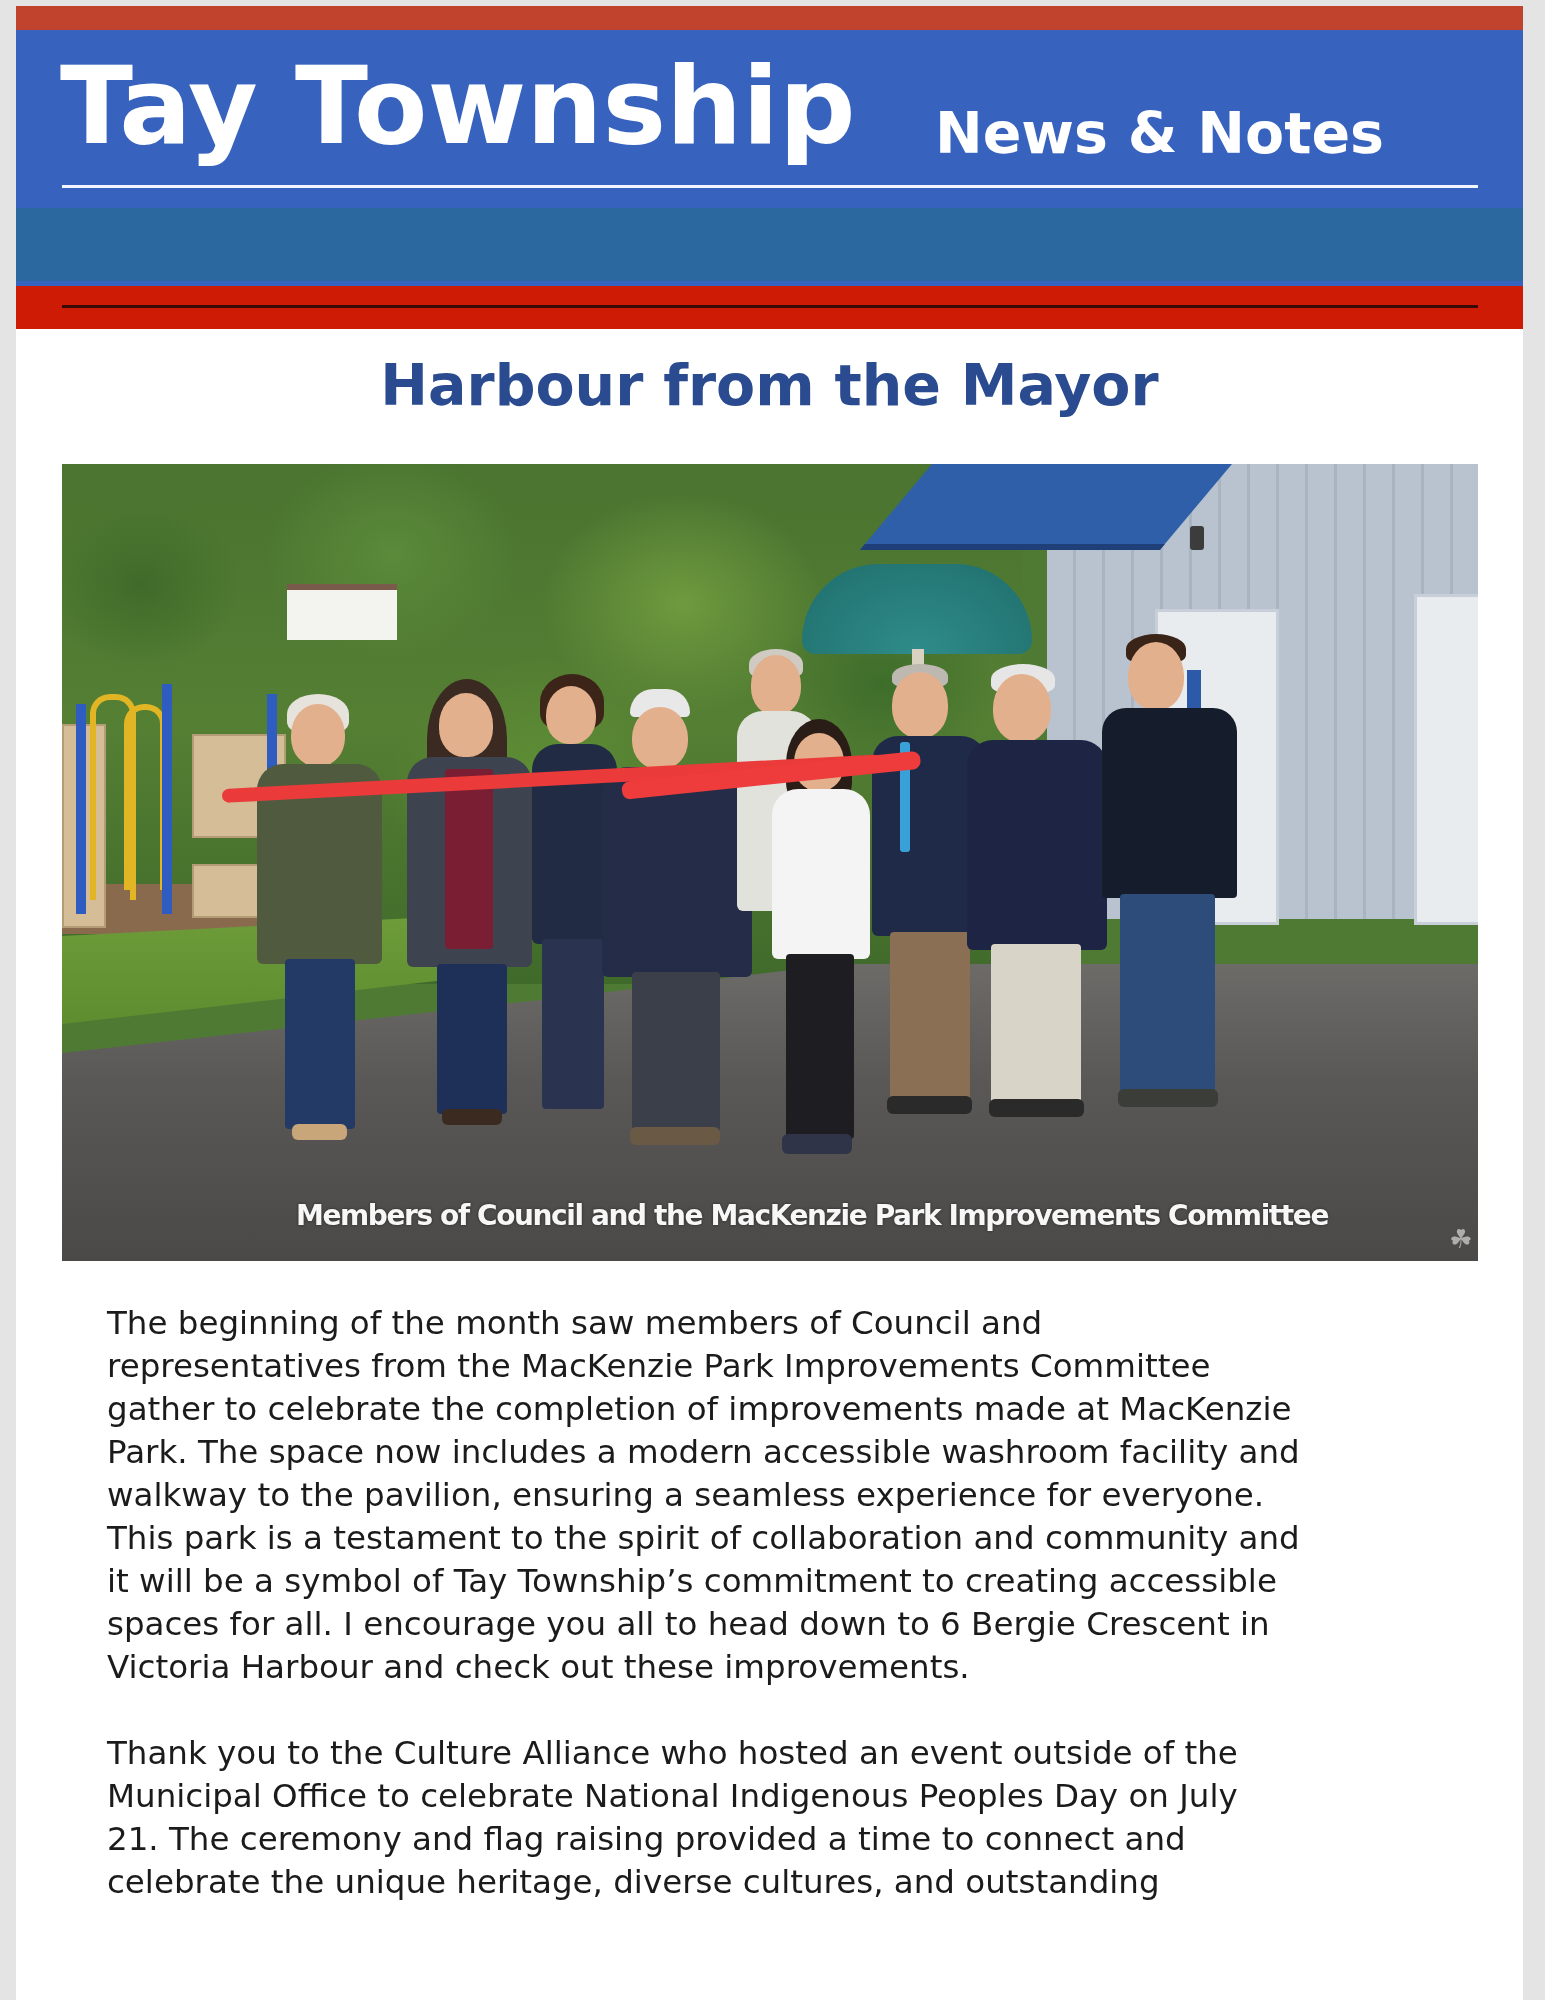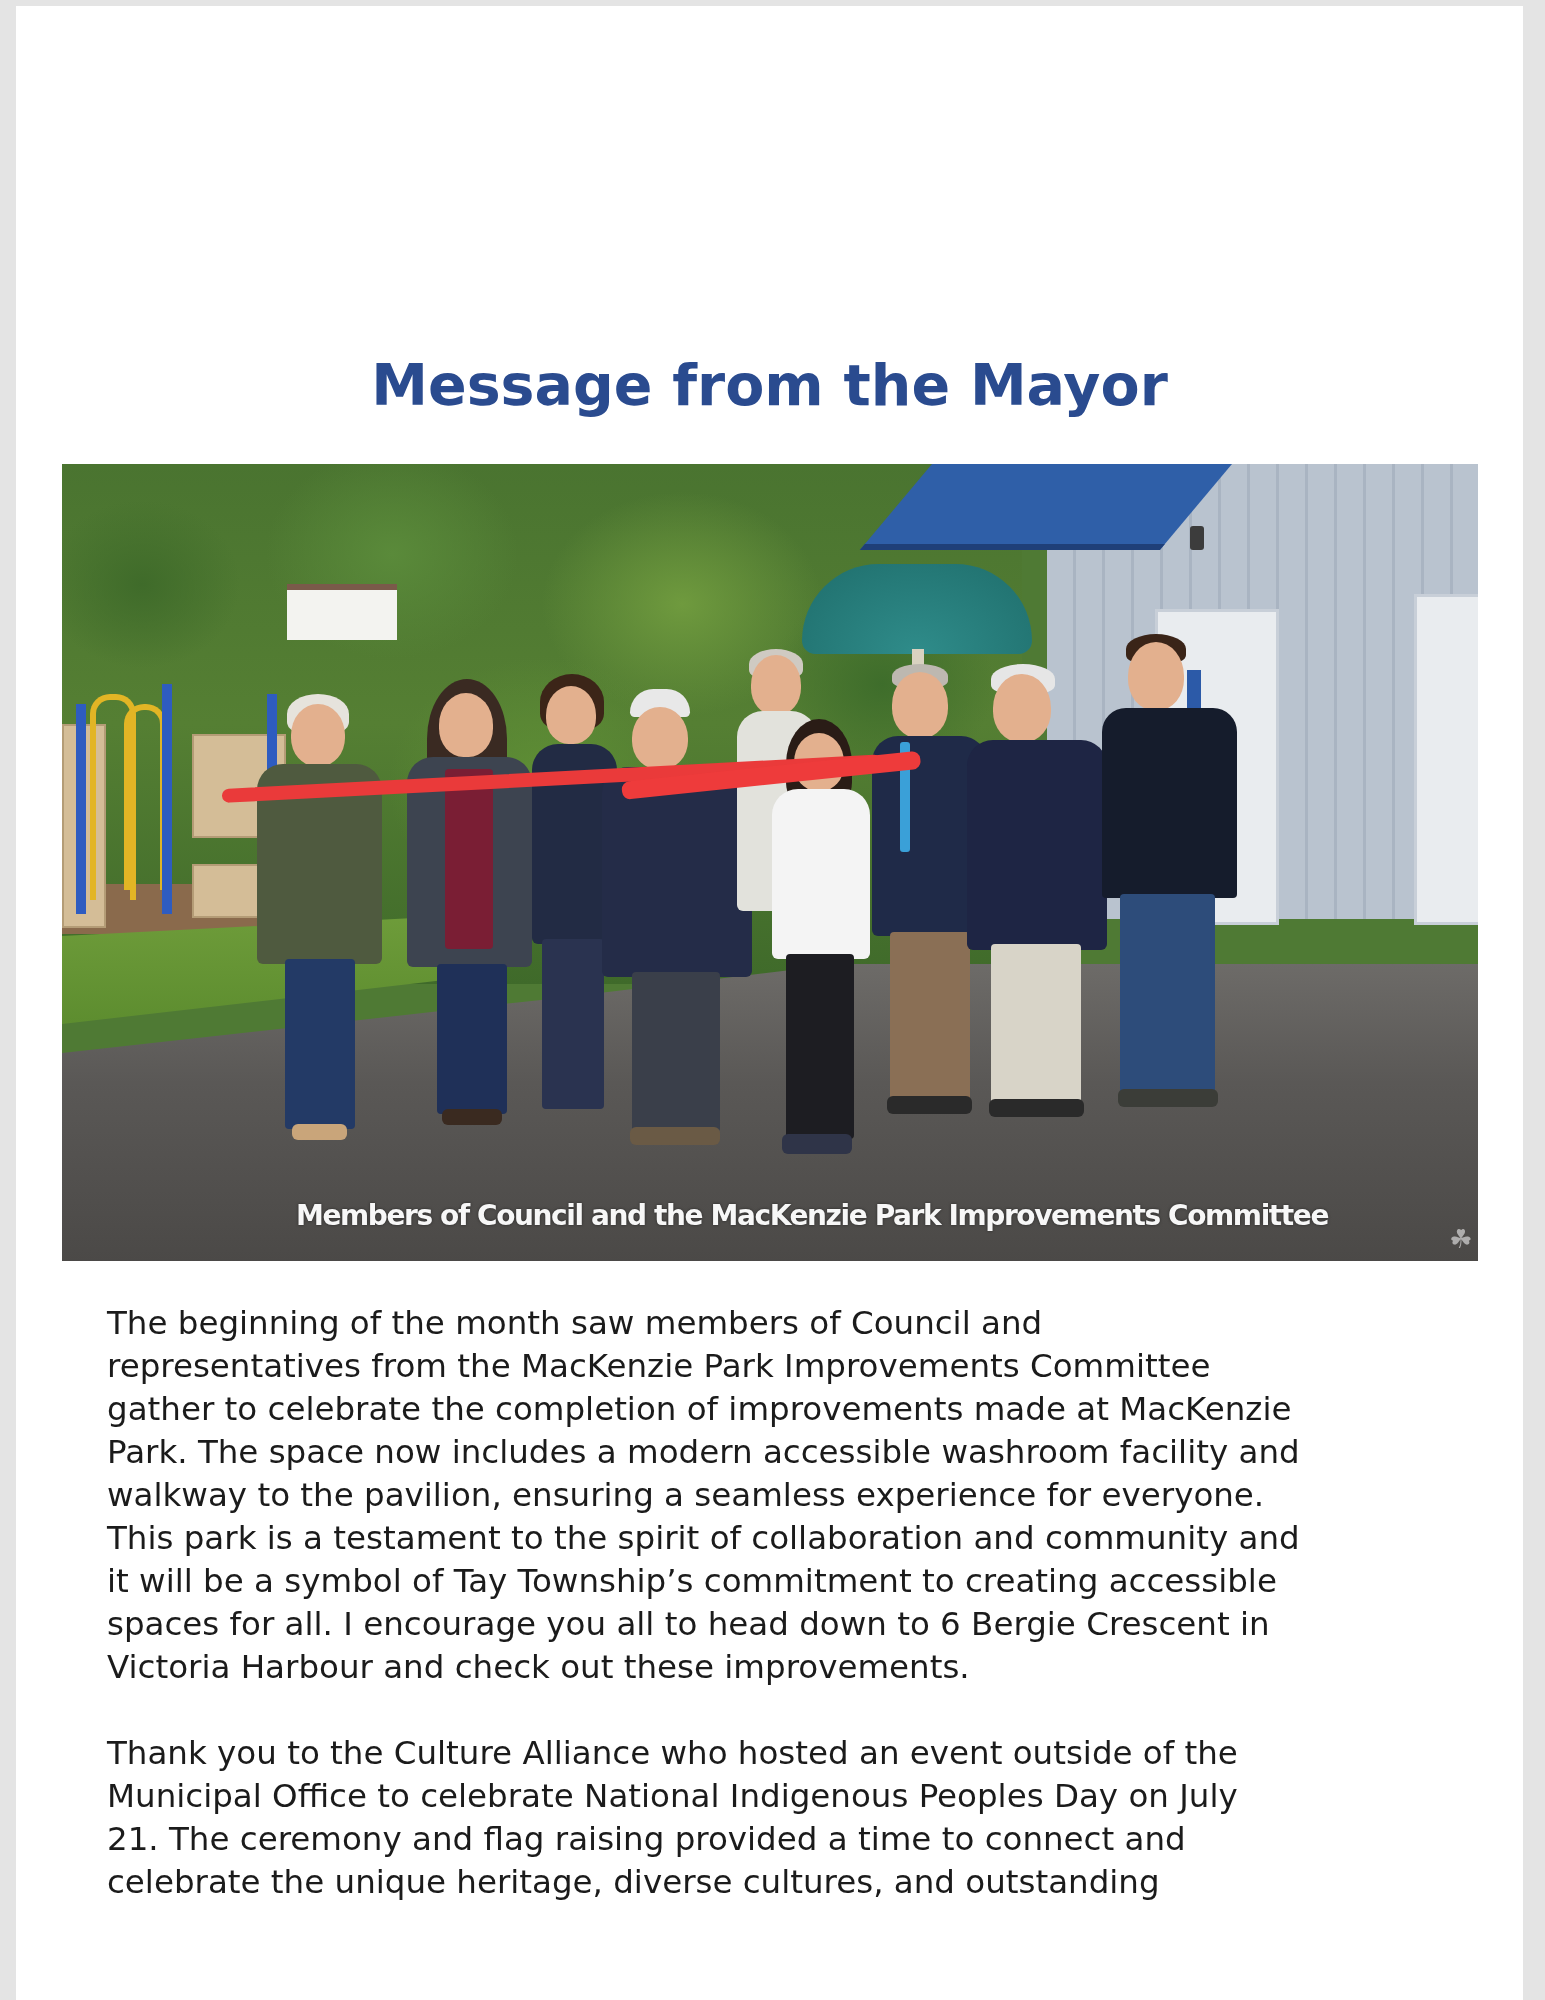--- a/index.html
+++ b/index.html
@@ -120,22 +120,33 @@
     position: absolute; left: 91px; top: 1296px; width: 1360px;
     font-family: "DejaVu Sans", sans-serif; font-size: 32.5px; line-height: 43px; color: #1b1b1b;
   }
   .article p { margin: 0 0 43px 0; white-space: pre-line; }
 </style>
 </head>
 <body>
 
 <div class="card">
 
-
-  <h2 class="section-title">Message from the Mayor</h2>
+  <div class="mast">
+    <div class="band band-red-top"></div>
+    <div class="band band-blue"></div>
+    <div class="band band-teal"></div>
+    <div class="band band-blue2"></div>
+    <div class="band band-red"></div>
+    <div class="rule-white"></div>
+    <div class="rule-dark"></div>
+    <h1 class="mast-title">Tay Township</h1>
+    <div class="mast-sub">News &amp; Notes</div>
+  </div>
+
+  <h2 class="section-title">Harbour from the Mayor</h2>
 
   <div class="photo">
     <div class="trees"></div>
     <div class="mulch"></div>
     <div class="grass"></div>
     <div class="pavement"></div>
 
     <div class="playground">
       <div class="pg-tan" style="left:0;top:140px;width:40px;height:200px;"></div>
       <div class="pg-post" style="left:14px;top:120px;height:210px;"></div>

